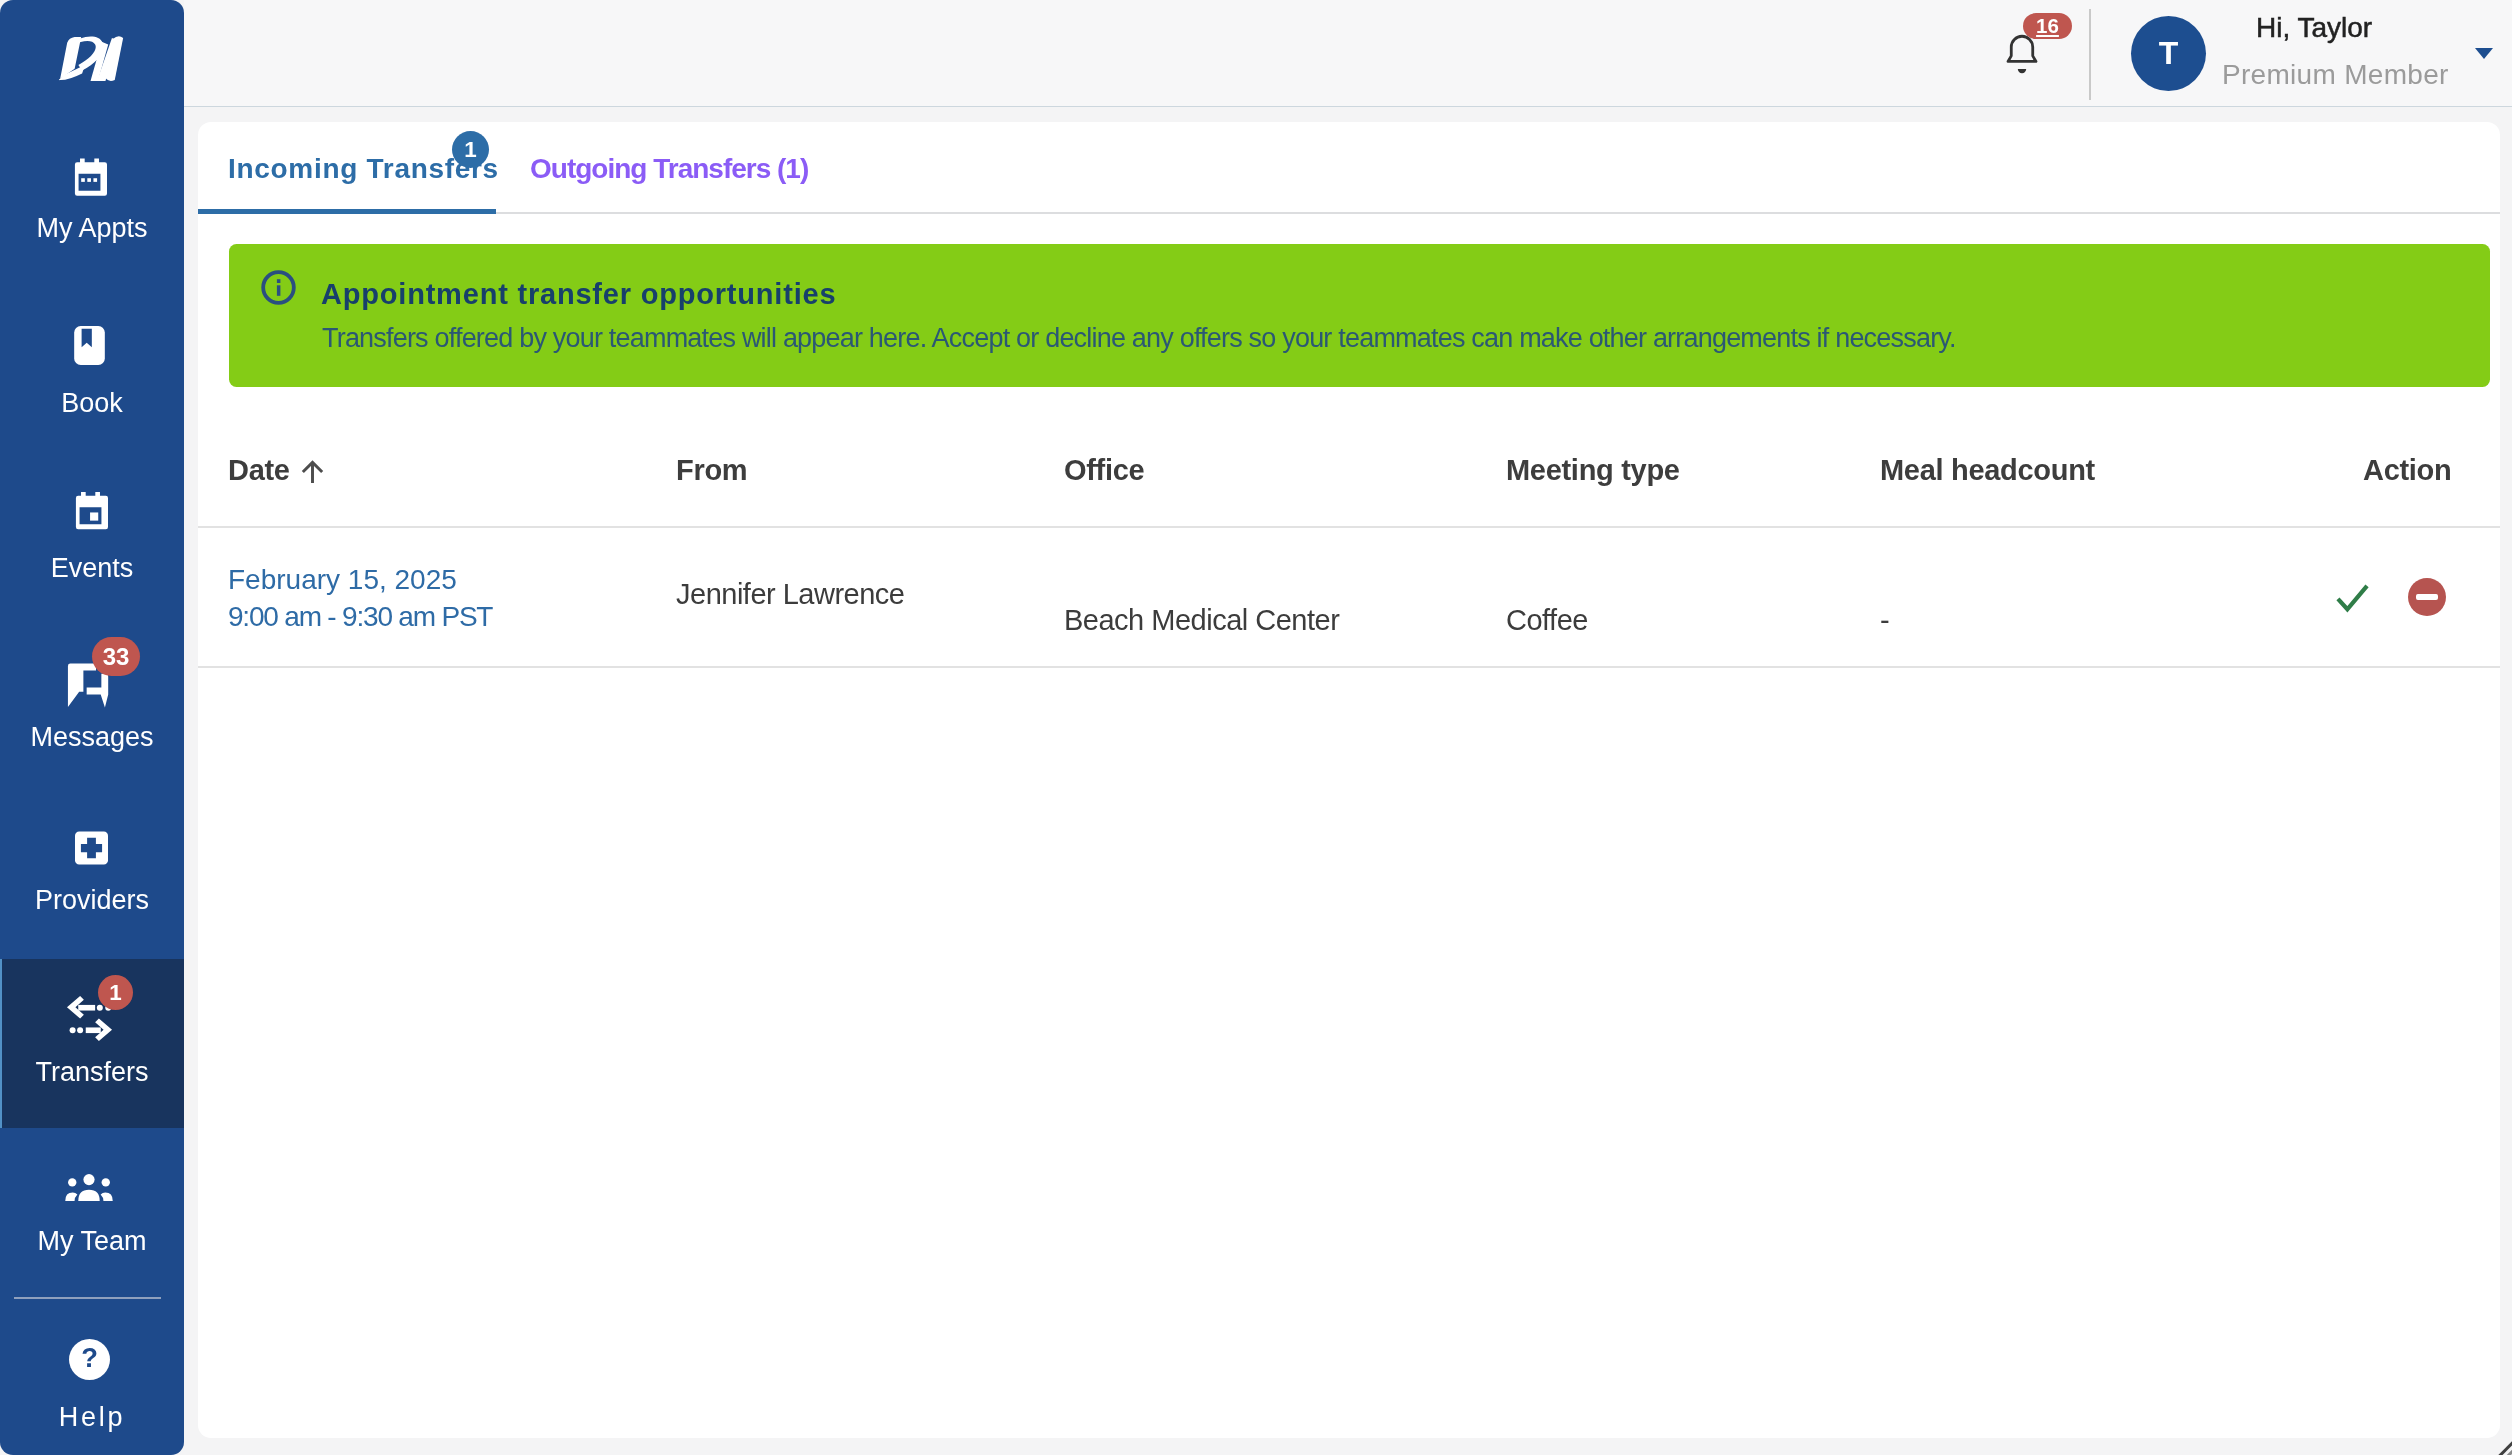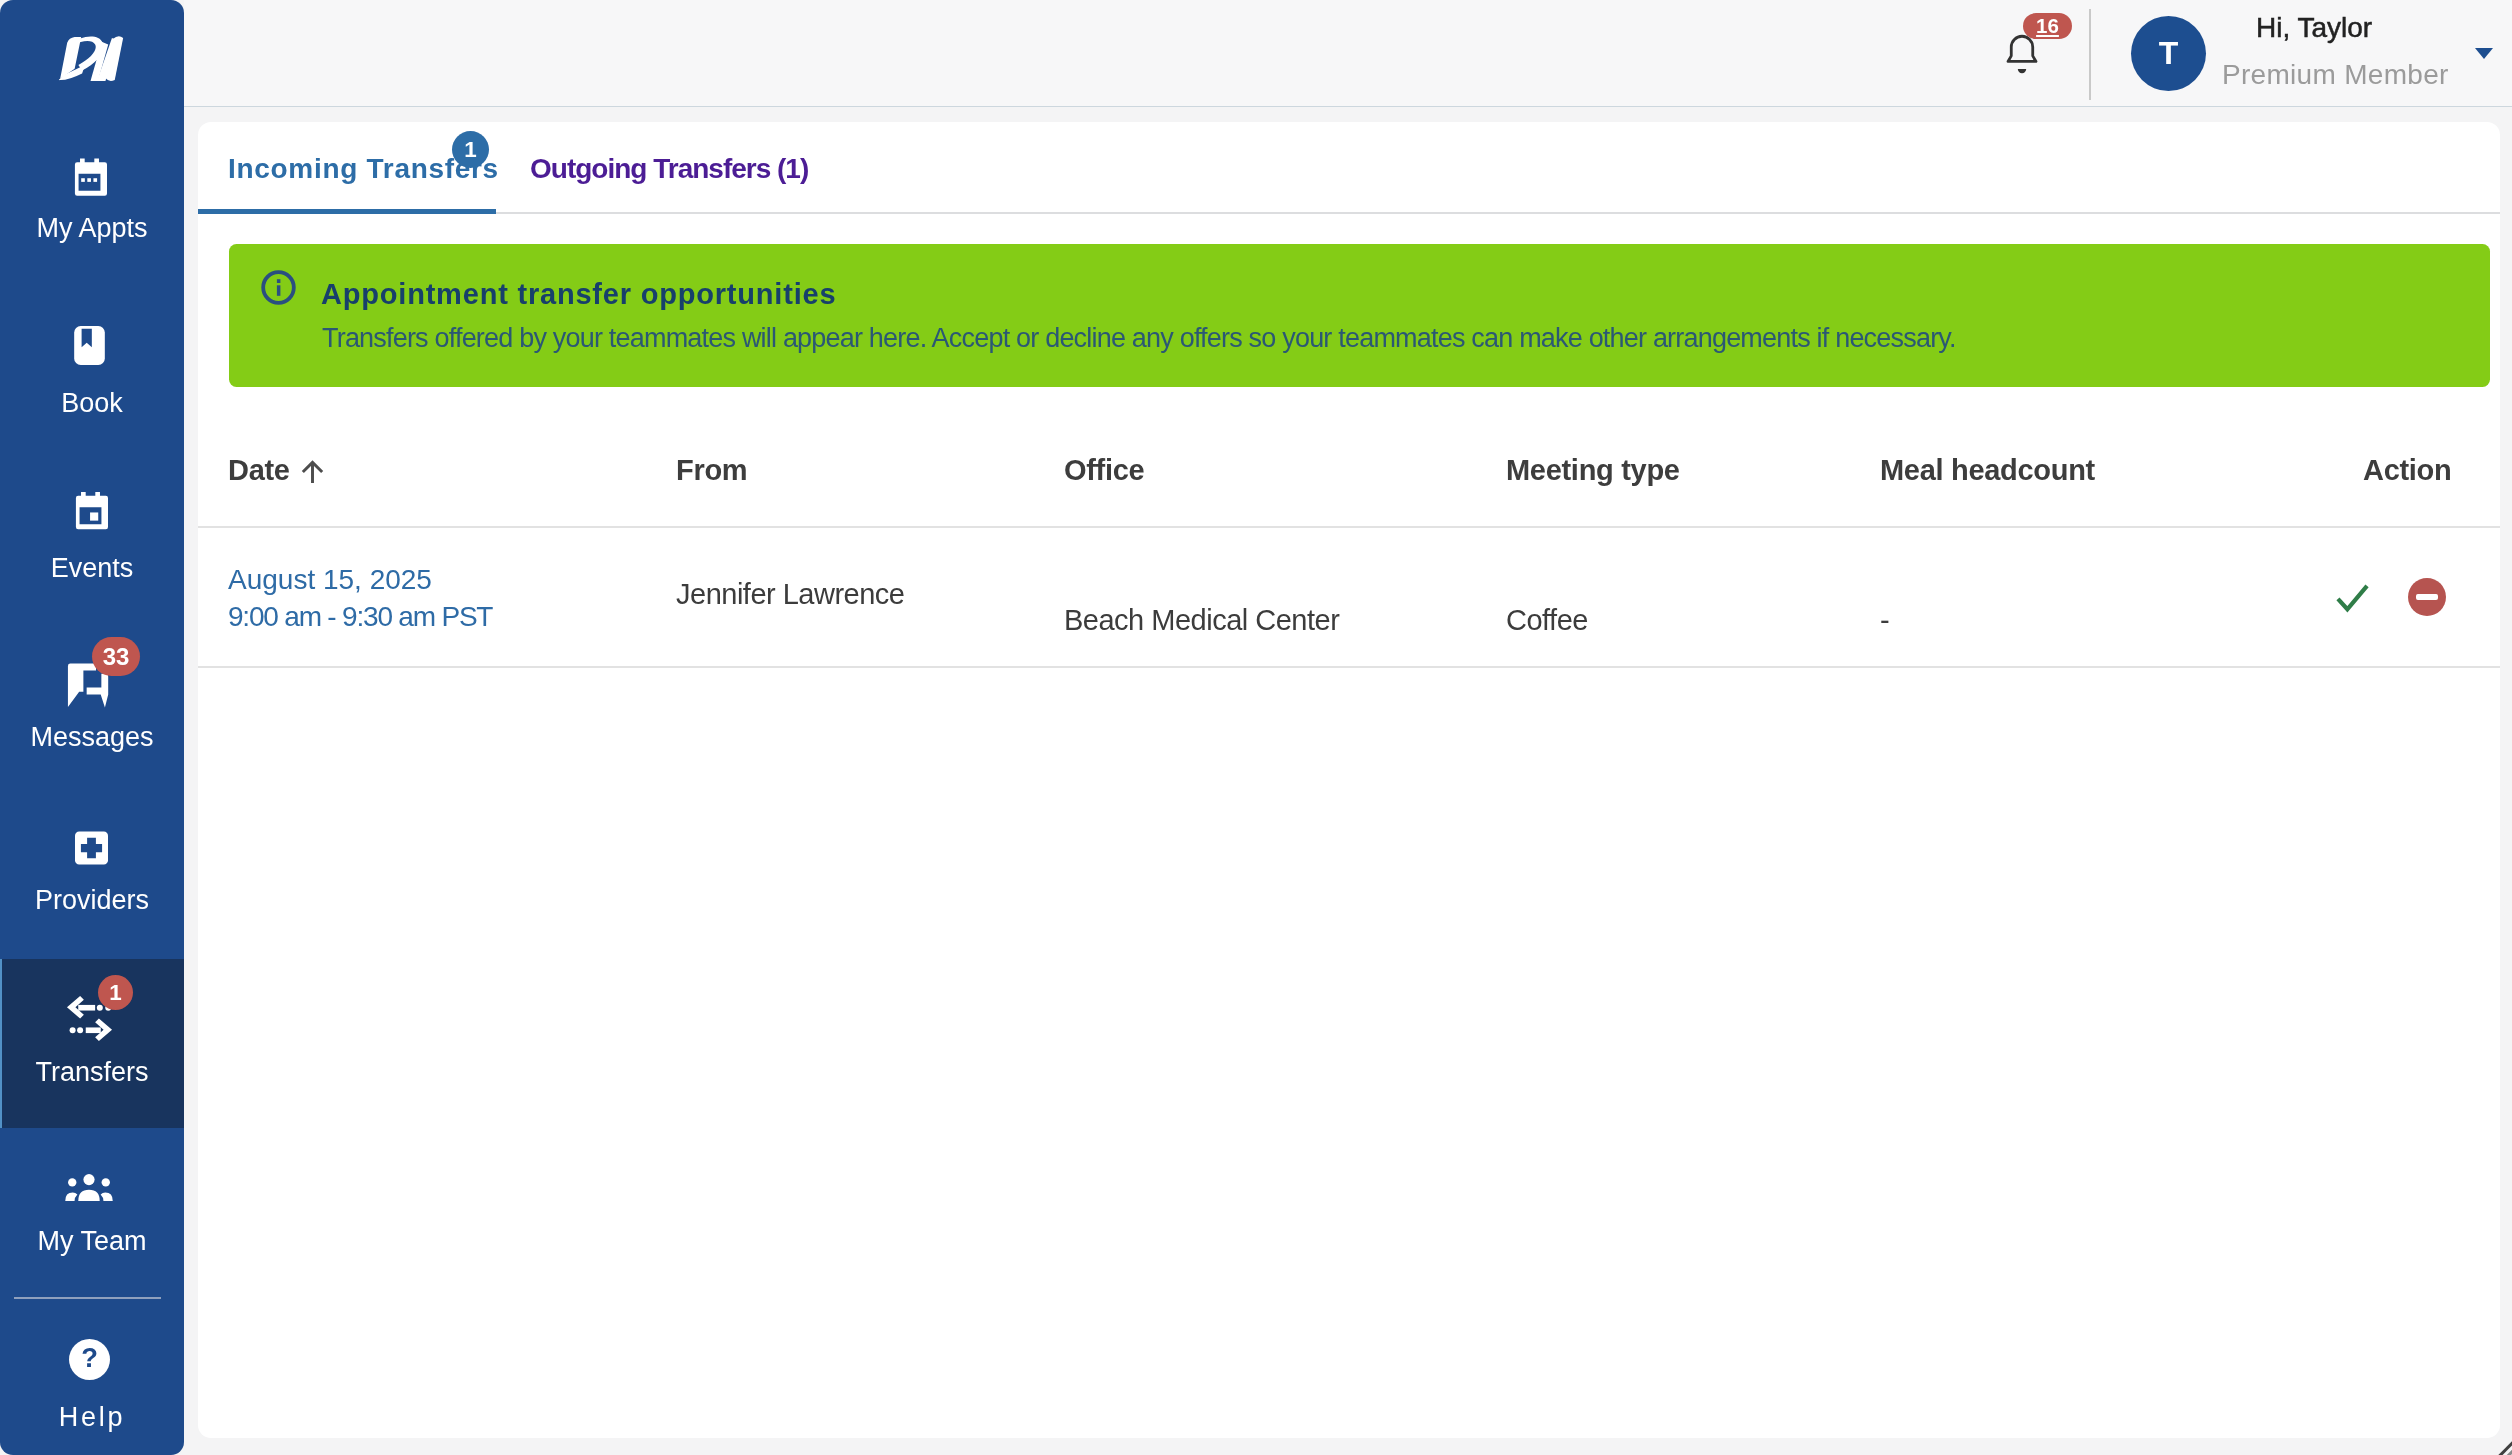--- a/index.html
+++ b/index.html
@@ -27,21 +27,21 @@
   #caret { position:absolute; left:2475px; top:48px; width:0; height:0;
            border-left:9.3px solid transparent; border-right:9.3px solid transparent; border-top:11.2px solid #1d4e90; }
   #bellbadge { position:absolute; left:2023px; top:13px; width:49px; height:26px; border-radius:13px;
                background:#bf564f; color:#fff; font-size:20.5px; font-weight:700; text-align:center; line-height:26px;text-decoration:underline; }
 
   
   #card { position:absolute; left:198px; top:122px; width:2302px; height:1316px; background:#fff; border-radius:13px; }
 
   
   #tab1 { position:absolute; left:30px; top:31px; font-size:28px; font-weight:700; color:#2d6da7; letter-spacing:0.7px; }
-  #tab2 { position:absolute; left:332px; top:31px; font-size:28px; font-weight:700; color:#4c1d95; letter-spacing:-1px; }
+  #tab2 { position:absolute; left:332px; top:31px; font-size:28px; font-weight:700; color:#8b5cf6; letter-spacing:-1px; }
   #tabbadge { position:absolute; left:254px; top:9.3px; width:37px; height:37px; border-radius:50%;
               background:#2d6da7; color:#fff; font-size:22.4px; font-weight:700; text-align:center; line-height:37px; }
   #tabline { position:absolute; left:0; top:90px; width:2302px; height:1.9px; background:#dcdddf; }
   #tabline-blue { position:absolute; left:0; top:87px; width:298px; height:4.7px; background:#2d6da7; }
 
   
   #banner { position:absolute; left:31px; top:122px; width:2261px; height:143px; background:#84cc16; border-radius:7.5px; }
   #banner h3 { position:absolute; left:92px; top:34px; font-size:29px; font-weight:700; color:#17406b; letter-spacing:0.8px; }
   #banner p  { position:absolute; left:93px; top:79px; font-size:27px; color:#2b5874; letter-spacing:-0.8px; }
 
@@ -175,21 +175,21 @@
     <path fill="none" stroke="#4d4d4d" stroke-width="3.2" d="M12.5 25 V4 M2 13 L12.5 2.5 L23 13"></path>
   </svg>
   <div class="th" style="left:478px;">From</div>
   <div class="th" style="left:866px;">Office</div>
   <div class="th" style="left:1308px;">Meeting type</div>
   <div class="th" style="left:1682px;">Meal headcount</div>
   <div class="th" style="left:2165px;">Action</div>
 
   <div id="sepline"></div>
 
-  <div class="tdlink" style="left:30px; top:442px;">August 15, 2025</div>
+  <div class="tdlink" style="left:30px; top:442px;">February 15, 2025</div>
   <div class="tdlink" style="left:30px; top:479px; letter-spacing:-1.2px;">9:00 am - 9:30 am PST</div>
   <div class="td" style="left:478px; top:456px;">Jennifer Lawrence</div>
   <div class="td" style="left:866px; top:482px;">Beach Medical Center</div>
   <div class="td" style="left:1308px; top:482px;">Coffee</div>
   <div class="td" style="left:1682px; top:482px;">-</div>
 
   <svg class="abs" style="left:2137px; top:461px;" width="35" height="30" viewBox="0 0 37 32">
     <path fill="none" stroke="#2f7d48" stroke-width="4.5" d="M3 17 L13 28 L34 3"></path>
   </svg>
   <div class="abs" style="left:2210px; top:456px; width:38px; height:38px; border-radius:50%; background:#b65450;"></div>

